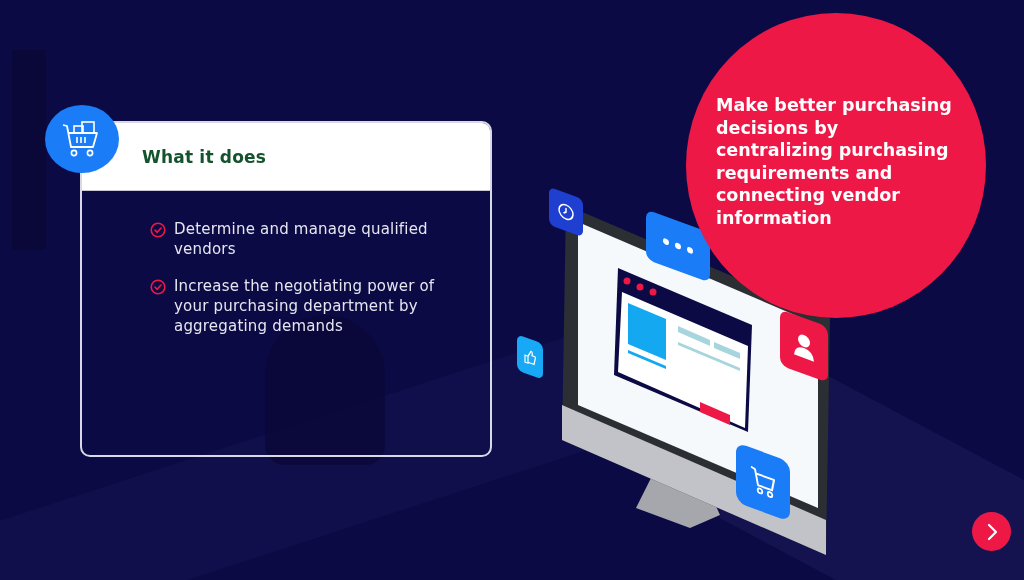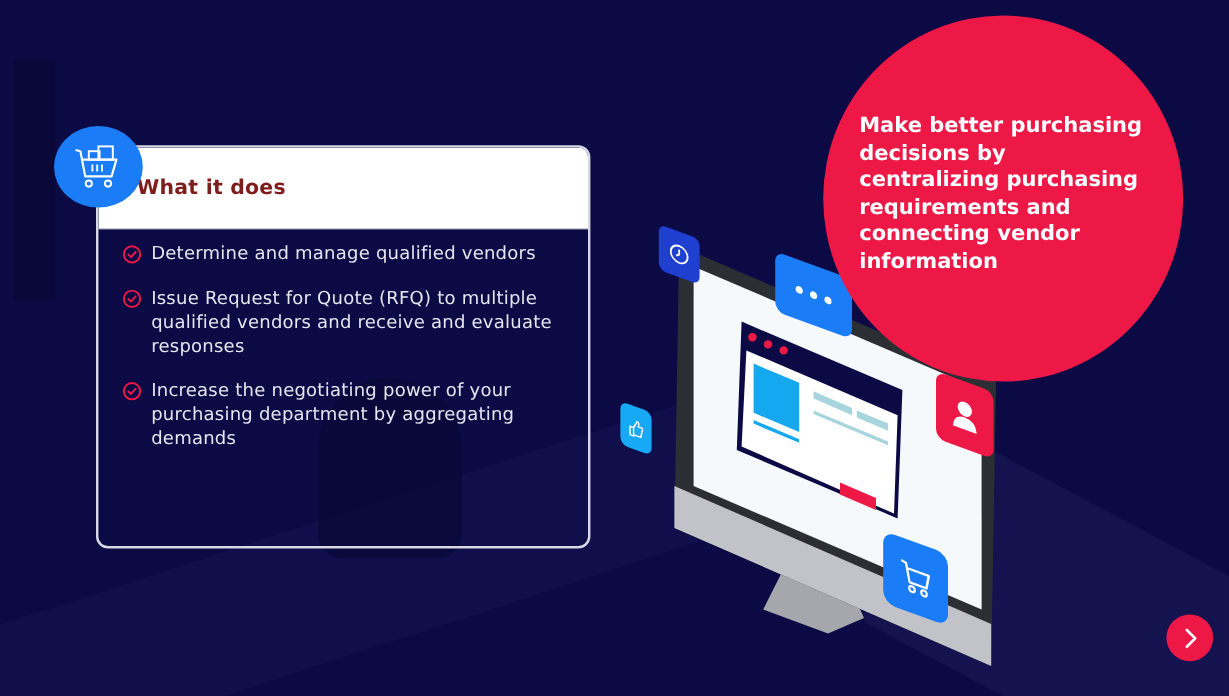--- a/index.html
+++ b/index.html
@@ -1,22 +1,22 @@
 <!DOCTYPE html>
 <html><head>
 <meta charset="utf-8">
 <style>
   html,body{margin:0;padding:0;}
   body{width:1024px;height:580px;overflow:hidden;background:#0c0a45;position:relative;font-family:"Liberation Sans",sans-serif;}
   .bg{position:absolute;inset:0;overflow:hidden;}
   .bg .shape{position:absolute;background:#13114f;}
   .card{position:absolute;left:80px;top:121px;width:412px;height:336px;border:2px solid #d9d9e6;border-radius:10px;box-sizing:border-box;overflow:hidden;}
   .card-head{height:67px;background:#ffffff;border-bottom:1px solid #c9c9d6;display:flex;align-items:center;}
-  .card-title{margin-left:32px;font-family:"DejaVu Sans",sans-serif;font-weight:bold;font-size:17px;color:#7f1d1d;letter-spacing:.2px;}
-  .card-body{padding:10px 20px 0 20px;}
+  .card-title{margin-left:60px;font-family:"DejaVu Sans",sans-serif;font-weight:bold;font-size:17px;color:#14532d;letter-spacing:.2px;}
+  .card-body{padding:28px 20px 0 20px;margin-left:48px;}
   .item{display:flex;align-items:flex-start;margin-bottom:17px;}
   .item svg{flex:0 0 auto;margin-top:3px;margin-right:8px;}
   .item-text{color:#e6e6f0;font-family:"DejaVu Sans",sans-serif;font-size:15px;line-height:20px;letter-spacing:.2px;}
   .cart-badge{position:absolute;left:45px;top:105px;width:74px;height:68px;border-radius:50%;background:#1a7cf7;display:flex;align-items:center;justify-content:center;}
   .bubble{position:absolute;left:686px;top:13px;width:300px;height:305px;border-radius:50%;background:#ee1847;display:flex;align-items:center;justify-content:center;text-align:left;}
   .bubble-text{color:#ffffff;font-family:"DejaVu Sans",sans-serif;font-weight:bold;font-size:17.5px;line-height:22.5px;width:240px;margin-top:-8px;}
   .next{position:absolute;left:972px;top:512px;width:39px;height:39px;border-radius:50%;background:#ee1847;display:flex;align-items:center;justify-content:center;cursor:pointer;}
   .illus{position:absolute;left:0;top:0;width:1024px;height:580px;pointer-events:none;}
 </style>
 </head>
@@ -90,27 +90,20 @@
           <circle cx="8" cy="8" r="6.8" fill="none" stroke="#ee1847" stroke-width="1.6"></circle>
           <path d="M5 8.2 L7.2 10.3 L11 6" fill="none" stroke="#ee1847" stroke-width="1.6" stroke-linecap="round" stroke-linejoin="round"></path>
         </svg>
       <span class="item-text">Determine and manage qualified vendors</span>
     </div>
     <div class="item">
       <svg width="16" height="16" viewBox="0 0 16 16">
           <circle cx="8" cy="8" r="6.8" fill="none" stroke="#ee1847" stroke-width="1.6"></circle>
           <path d="M5 8.2 L7.2 10.3 L11 6" fill="none" stroke="#ee1847" stroke-width="1.6" stroke-linecap="round" stroke-linejoin="round"></path>
         </svg>
-      <span class="item-text">Issue Request for Quote (RFQ) to multiple qualified vendors and receive and evaluate responses</span>
-    </div>
-    <div class="item">
-      <svg width="16" height="16" viewBox="0 0 16 16">
-          <circle cx="8" cy="8" r="6.8" fill="none" stroke="#ee1847" stroke-width="1.6"></circle>
-          <path d="M5 8.2 L7.2 10.3 L11 6" fill="none" stroke="#ee1847" stroke-width="1.6" stroke-linecap="round" stroke-linejoin="round"></path>
-        </svg>
       <span class="item-text">Increase the negotiating power of your purchasing department by aggregating demands</span>
     </div>
   </div>
 </div>
 
 <div class="cart-badge">
   <svg width="44" height="40" viewBox="0 0 44 40">
     <rect x="14" y="7" width="9" height="7" fill="none" stroke="#fff" stroke-width="1.6"></rect>
     <rect x="22" y="3" width="12" height="11" fill="none" stroke="#fff" stroke-width="1.6"></rect>
     <path d="M3 6 L7 7 L11 28 H33 L37 14 H8" fill="none" stroke="#fff" stroke-width="1.8" stroke-linejoin="round"></path>

